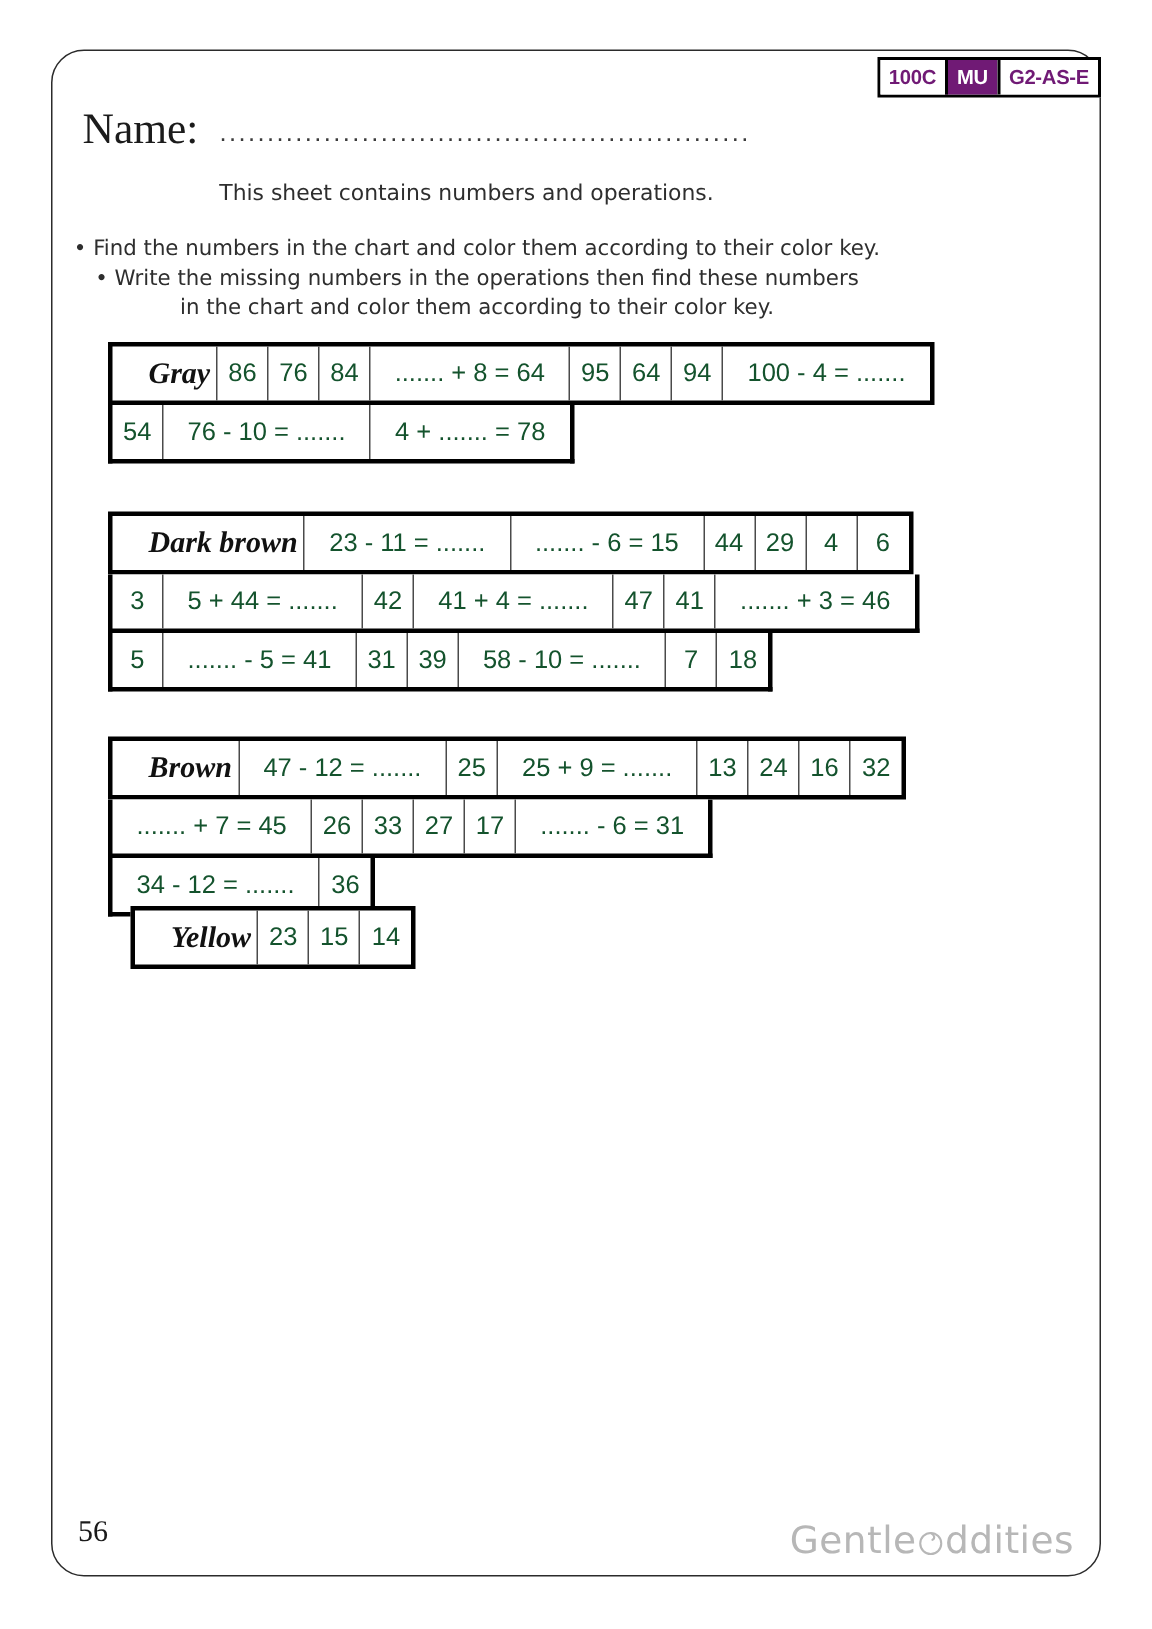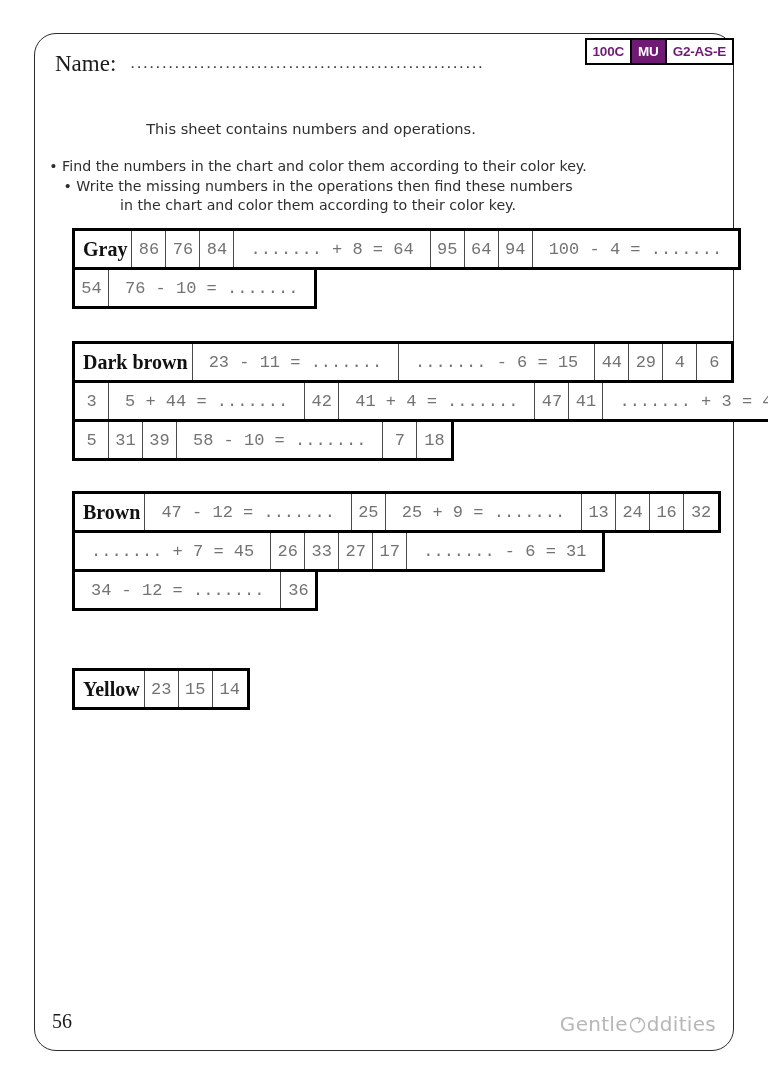--- a/index.html
+++ b/index.html
@@ -59,23 +59,24 @@
   .name-row {
     position: absolute;
     left: 55px;
     top: 52px;
     display: flex;
     align-items: flex-end;
     width: 520px;
   }
   .name-label {
     font-family: "Liberation Serif", serif;
-    font-size: 23px;
+    font-size: 29px;
     color: #1b1b1b;
     line-height: 1;
+    margin-top: 20px;
   }
   .name-dots {
     margin-left: 14px;
     flex: 1;
     font-family: "Liberation Sans", sans-serif;
     font-size: 17px;
     letter-spacing: 1.6px;
     color: #3a3a3a;
     white-space: nowrap;
     overflow: hidden;
@@ -107,74 +108,75 @@
   .bullets div { white-space: nowrap; }
 
   
   .group {
     position: absolute;
     left: 72px;
   }
   .grp-gray      { top: 228px; }
   .grp-darkbrown { top: 341px; }
   .grp-brown     { top: 491px; }
-  .grp-yellow    { top: 668px; }
+  .grp-yellow    { top: 604px; margin-left: 15px; }
 
   .row {
     display: flex;
     align-items: stretch;
     border: 3px solid #000;
     background: #fff;
     width: max-content;
   }
   .row + .row { border-top-width: 0; }
 
   .cell {
     border-right: 1px solid #4a4a4a;
     box-sizing: border-box;
     height: 36px;
     display: flex;
     align-items: center;
     justify-content: center;
     font-size: 17px;
-    color: #737373;
-    font-family: Liberation Mono, monospace;
+    color: #14532d;
+    font-family: Liberation Sans, sans-serif;
     padding: 0 4px;
     white-space: nowrap;
   }
   .cell:last-child { border-right: 0; }
 
   .cell.label {
     font-family: "Liberation Serif", serif;
     font-weight: bold;
     font-size: 20px;
     color: #111;
     justify-content: flex-start;
-    padding-left: 8px;
+    padding-left: 24px;
+    font-style: italic;
   }
   .cell.num { min-width: 34px; }
   .cell.op  { padding: 12px 16px; }
 
   
   .page-number {
     position: absolute;
     left: 52px;
     top: 1010px;
     font-family: "Liberation Serif", serif;
     font-size: 20px;
     color: #1b1b1b;
   }
   .logo {
     position: absolute;
     right: 52px;
     top: 1012px;
     display: flex;
     align-items: baseline;
     font-family: "DejaVu Sans", sans-serif;
-    font-size: 20px;
+    font-size: 25px;
     color: #b7b7b7;
     letter-spacing: 0.3px;
   }
   .logo .o-mark {
     position: relative;
     display: inline-block;
     width: 17px;
     height: 17px;
     margin: 0 1px;
   }
@@ -211,20 +213,21 @@
       <div class="cell num">84</div>
       <div class="cell op">....... + 8 = 64</div>
       <div class="cell num">95</div>
       <div class="cell num">64</div>
       <div class="cell num">94</div>
       <div class="cell op">100 - 4 = .......</div>
     </div>
     <div class="row">
       <div class="cell num">54</div>
       <div class="cell op">76 - 10 = .......</div>
+      <div class="cell op">4 + ....... = 78</div>
     </div>
   </div>
 <div class="group grp-darkbrown" id="group-1">
     <div class="row">
       <div class="cell label">Dark brown</div>
       <div class="cell op">23 - 11 = .......</div>
       <div class="cell op">....... - 6 = 15</div>
       <div class="cell num">44</div>
       <div class="cell num">29</div>
       <div class="cell num">4</div>
@@ -234,20 +237,21 @@
       <div class="cell num">3</div>
       <div class="cell op">5 + 44 = .......</div>
       <div class="cell num">42</div>
       <div class="cell op">41 + 4 = .......</div>
       <div class="cell num">47</div>
       <div class="cell num">41</div>
       <div class="cell op">....... + 3 = 46</div>
     </div>
     <div class="row">
       <div class="cell num">5</div>
+      <div class="cell op">....... - 5 = 41</div>
       <div class="cell num">31</div>
       <div class="cell num">39</div>
       <div class="cell op">58 - 10 = .......</div>
       <div class="cell num">7</div>
       <div class="cell num">18</div>
     </div>
   </div>
 <div class="group grp-brown" id="group-2">
     <div class="row">
       <div class="cell label">Brown</div>

